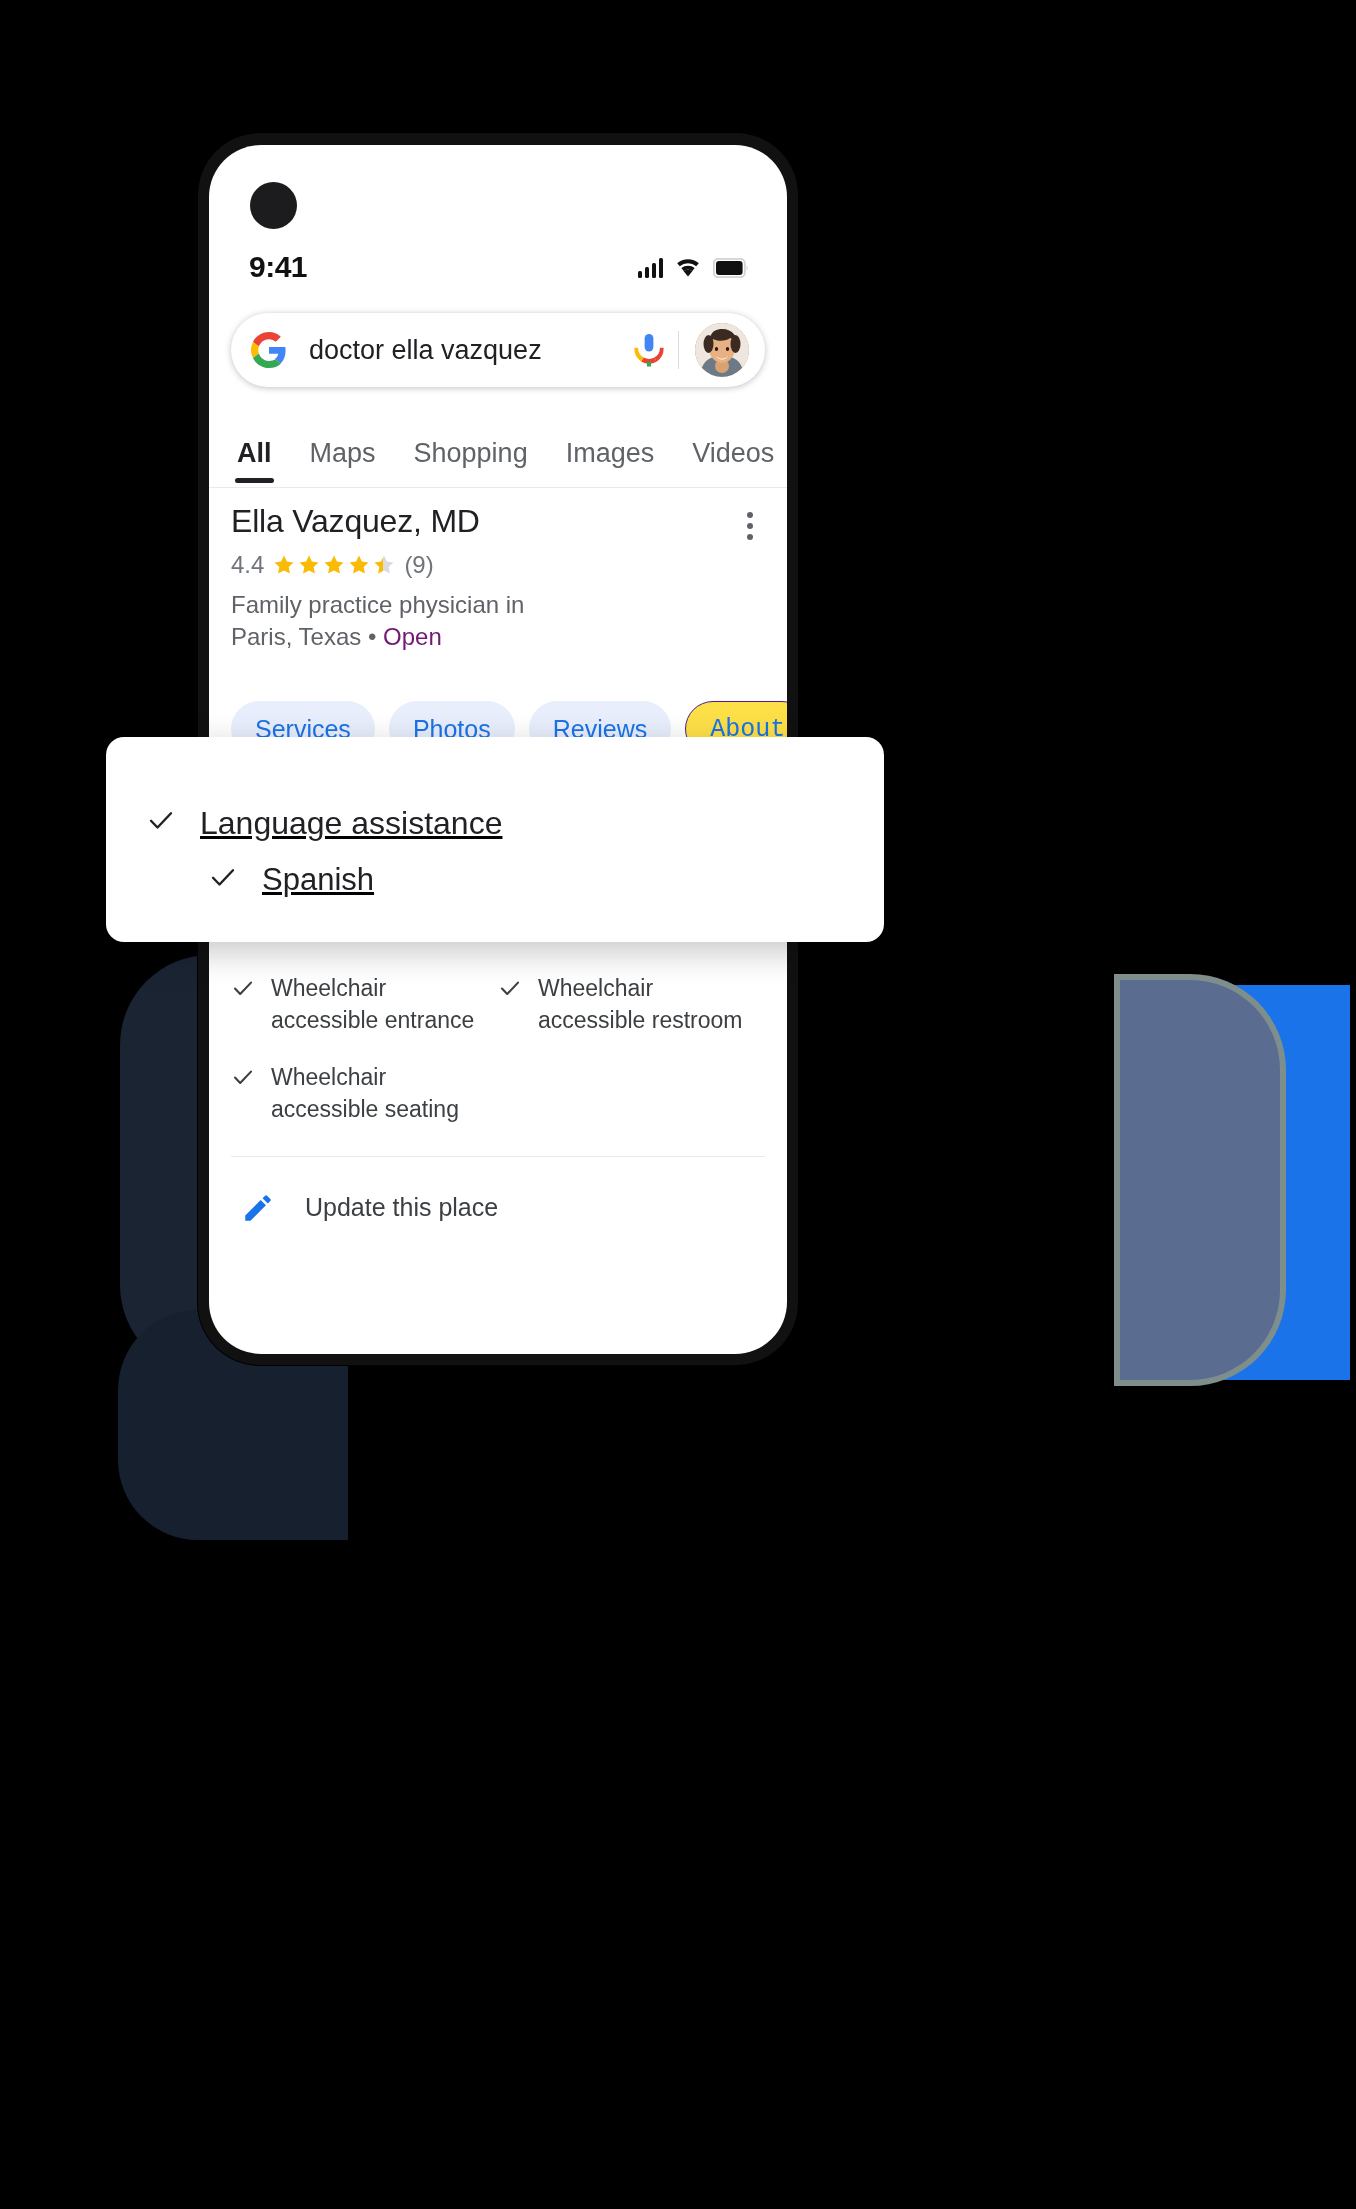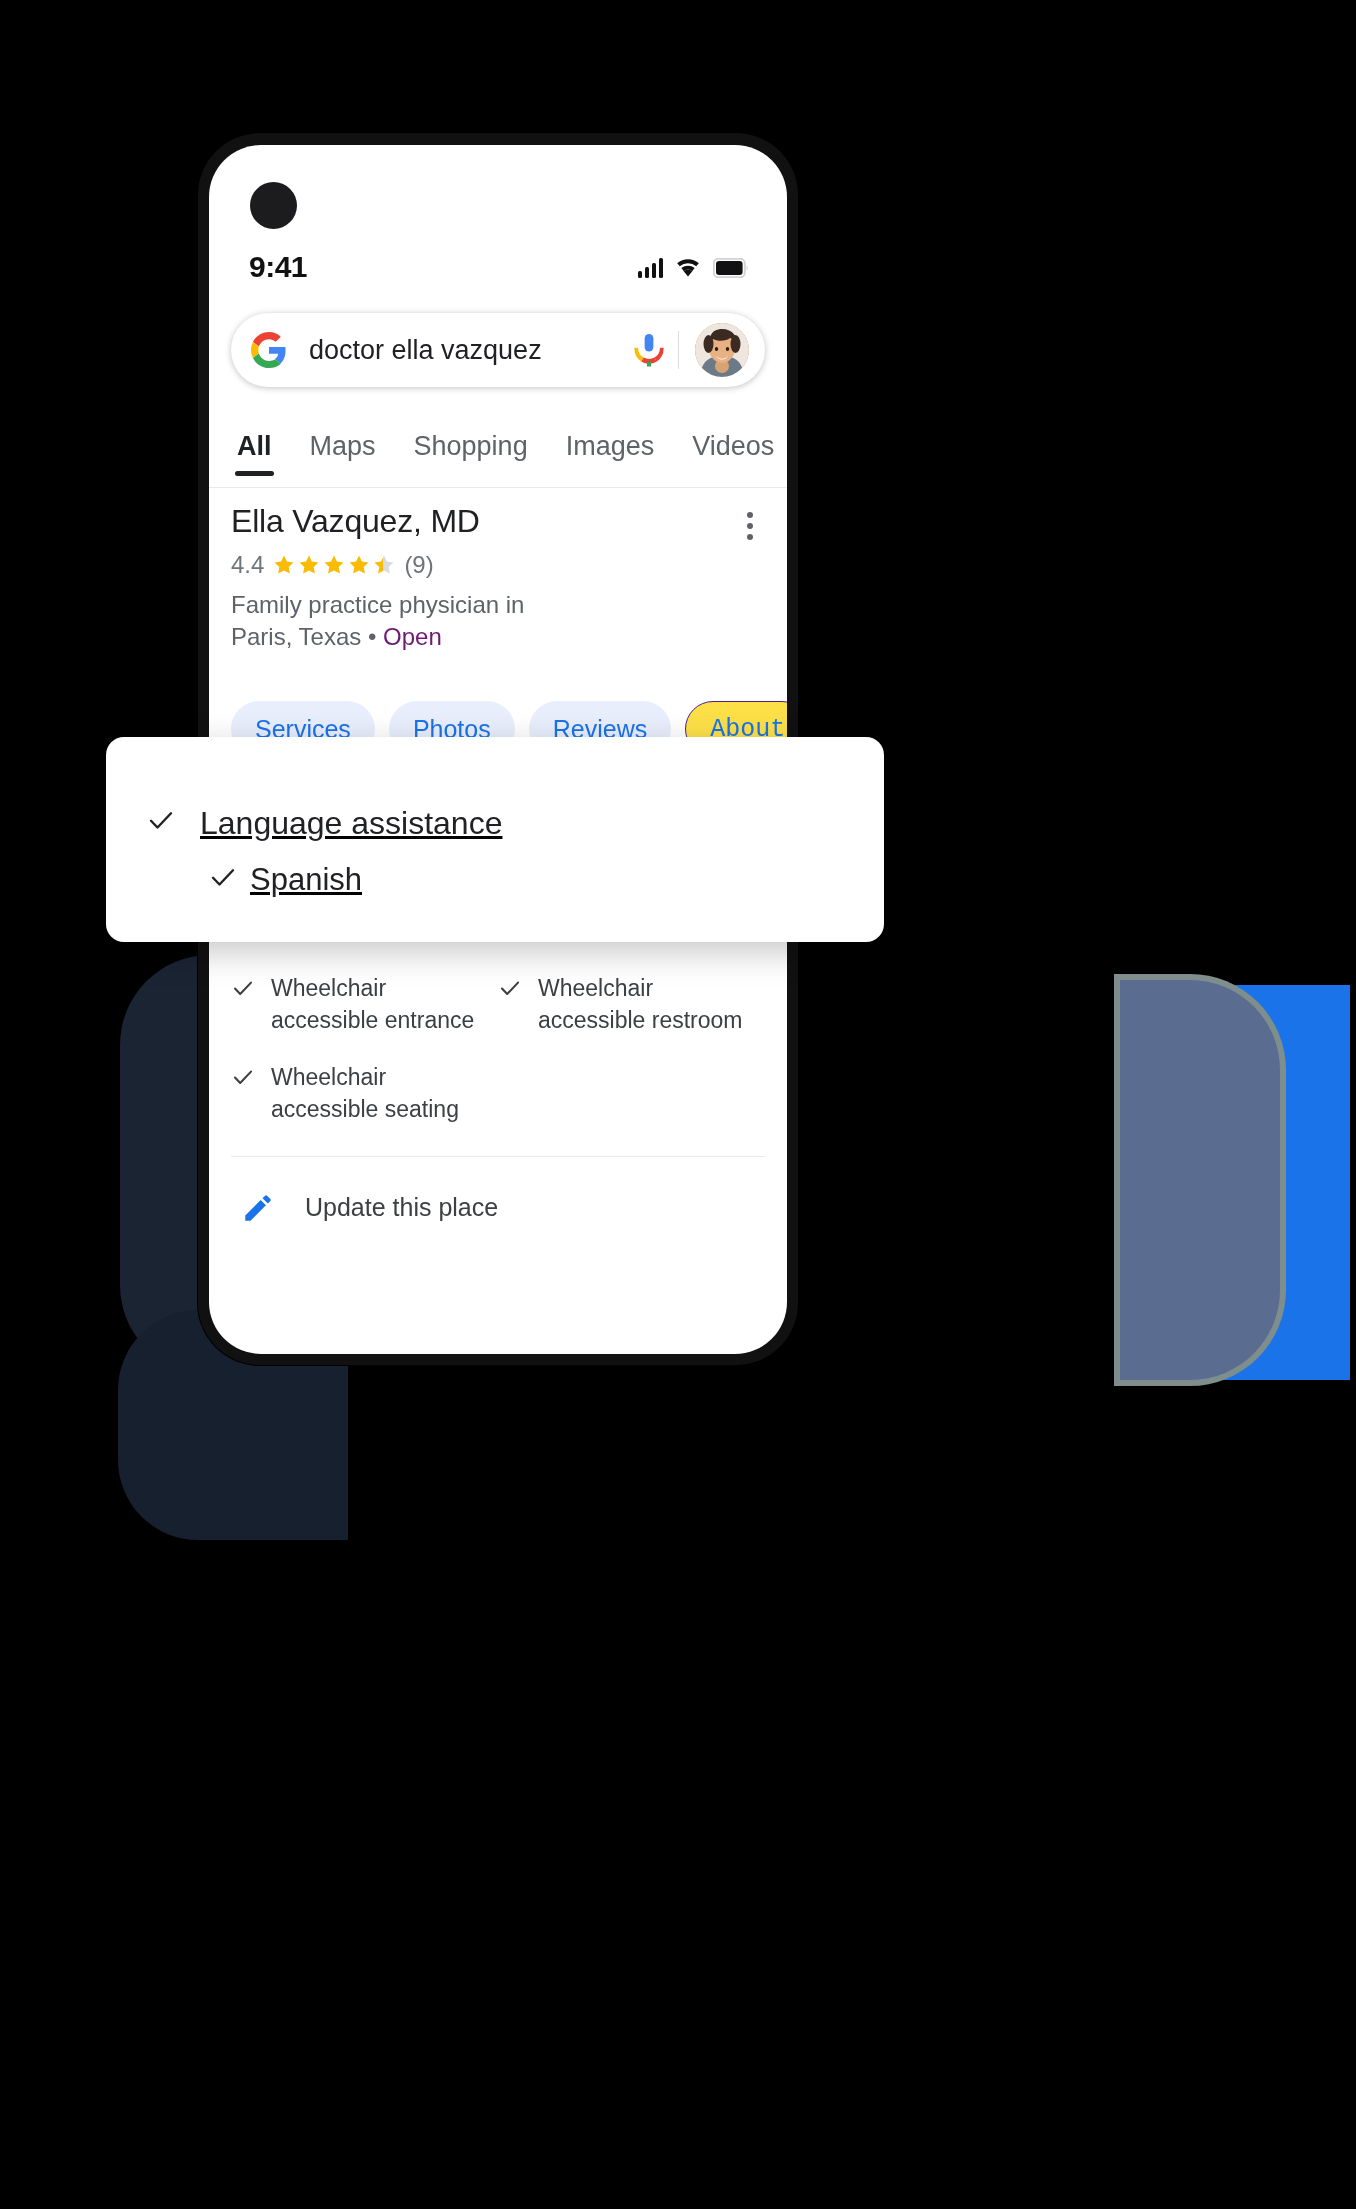--- a/index.html
+++ b/index.html
@@ -149,21 +149,21 @@
     position: relative;
   }
   .avatar svg { display: block; width: 100%; height: 100%; }
 
   
   .tabbar {
     position: absolute;
     left: 0; top: 272px;
     width: 634px; height: 70px;
     display: flex;
-    align-items: center;
+    align-items: flex-end;
     padding-left: 26px;
     gap: 34px;
   }
   .tab {
     position: relative;
     font-size: 27px;
     color: #5f6368;
     padding: 6px 2px 18px 2px;
     white-space: nowrap;
   }
@@ -324,21 +324,21 @@
     font-weight: 700;
     color: #202124;
     letter-spacing: -0.6px;
   }
   .ov-row {
     display: flex;
     gap: 24px;
     margin-top: 32px;
     text-decoration: underline;
   }
-  .ov-row.indent { margin-left: 62px; margin-top: 20px; gap: 12px; }
+  .ov-row.indent { margin-left: 62px; margin-top: 20px; }
   .ov-label {
     font-size: 32px;
     color: #202124;
   }
   .ov-label.sub { font-size: 31px; }
 </style>
 </head>
 <body>
 
 <div id="stage">

